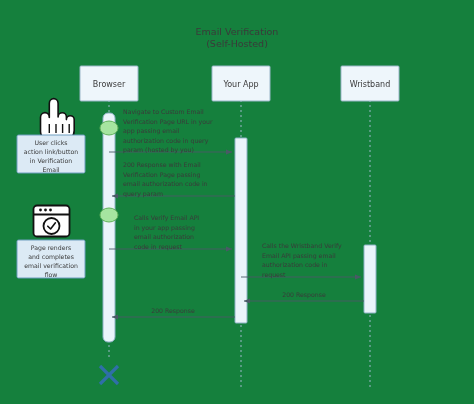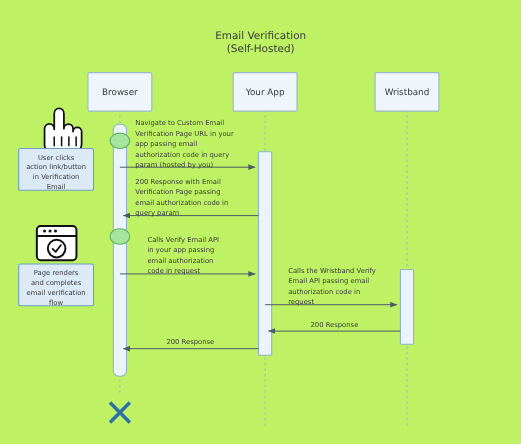--- a/index.html
+++ b/index.html
@@ -8,21 +8,21 @@
     background: #ffffff;
   }
   body {
     font-family: "DejaVu Sans", "Liberation Sans", sans-serif;
     -webkit-font-smoothing: antialiased;
   }
   #canvas {
     position: relative;
     width: 474px;
     height: 404px;
-    background: #bef264;
+    background: #15803d;
     overflow: hidden;
   }
   #diagram-svg {
     position: absolute;
     left: 0;
     top: 0;
     width: 474px;
     height: 404px;
   }
   .title-text {

